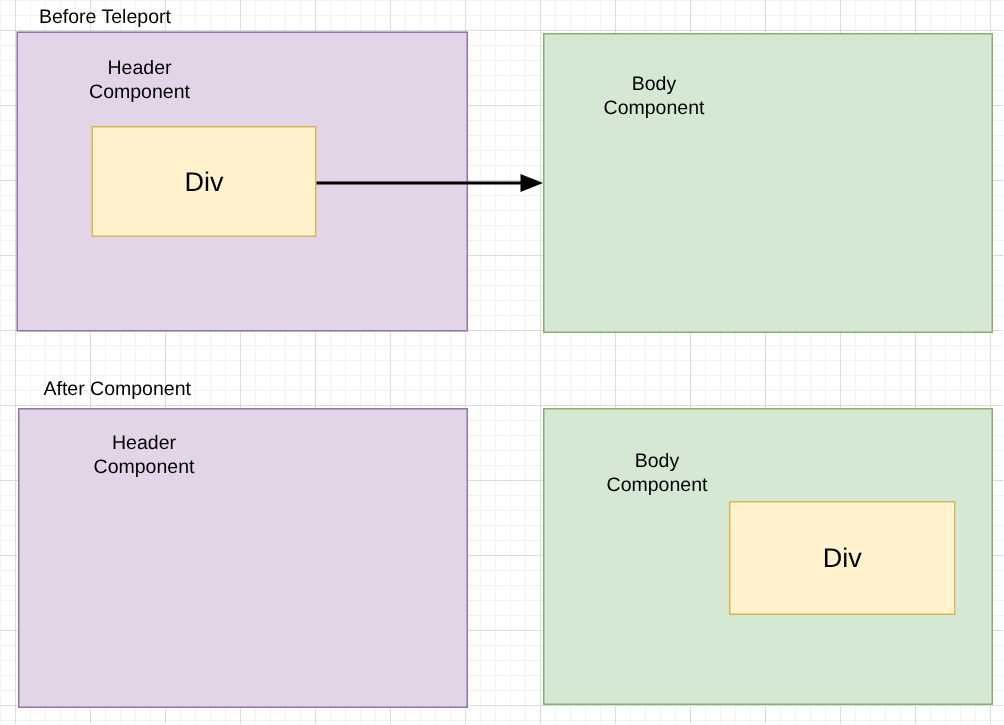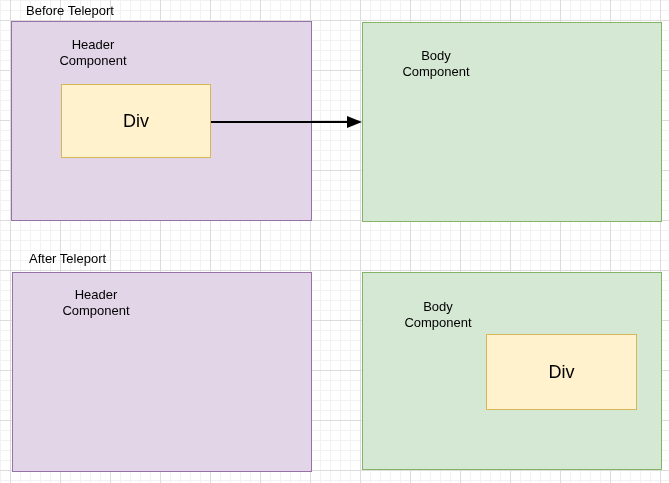--- a/index.html
+++ b/index.html
@@ -98,21 +98,21 @@
   <div class="component body" style="left:362px; top:22px; width:300px; height:200px;">
     <div class="component-label" style="left:8px; top:25px;">Body
 Component</div>
   </div>
 
   <svg class="arrow-layer" viewBox="0 0 669 483">
     <line x1="211" y1="122" x2="349" y2="122" stroke="var(--arrow-color)" stroke-width="2"></line>
     <polygon points="347,116 362,122 347,128" fill="var(--arrow-color)"></polygon>
   </svg>
 
-  <div class="section-label" style="left:29px; top:251px;">After Teleport</div>
+  <div class="section-label" style="left:29px; top:251px;">After Component</div>
 
   <div class="component header" style="left:12px; top:272px; width:300px; height:200px;">
     <div class="component-label" style="left:18px; top:14px;">Header
 Component</div>
   </div>
 
   <div class="component body" style="left:362px; top:272px; width:300px; height:198px;">
     <div class="component-label" style="left:10px; top:26px;">Body
 Component</div>
     <div class="div-box" style="left:123px; top:61px; width:151px; height:76px;">

